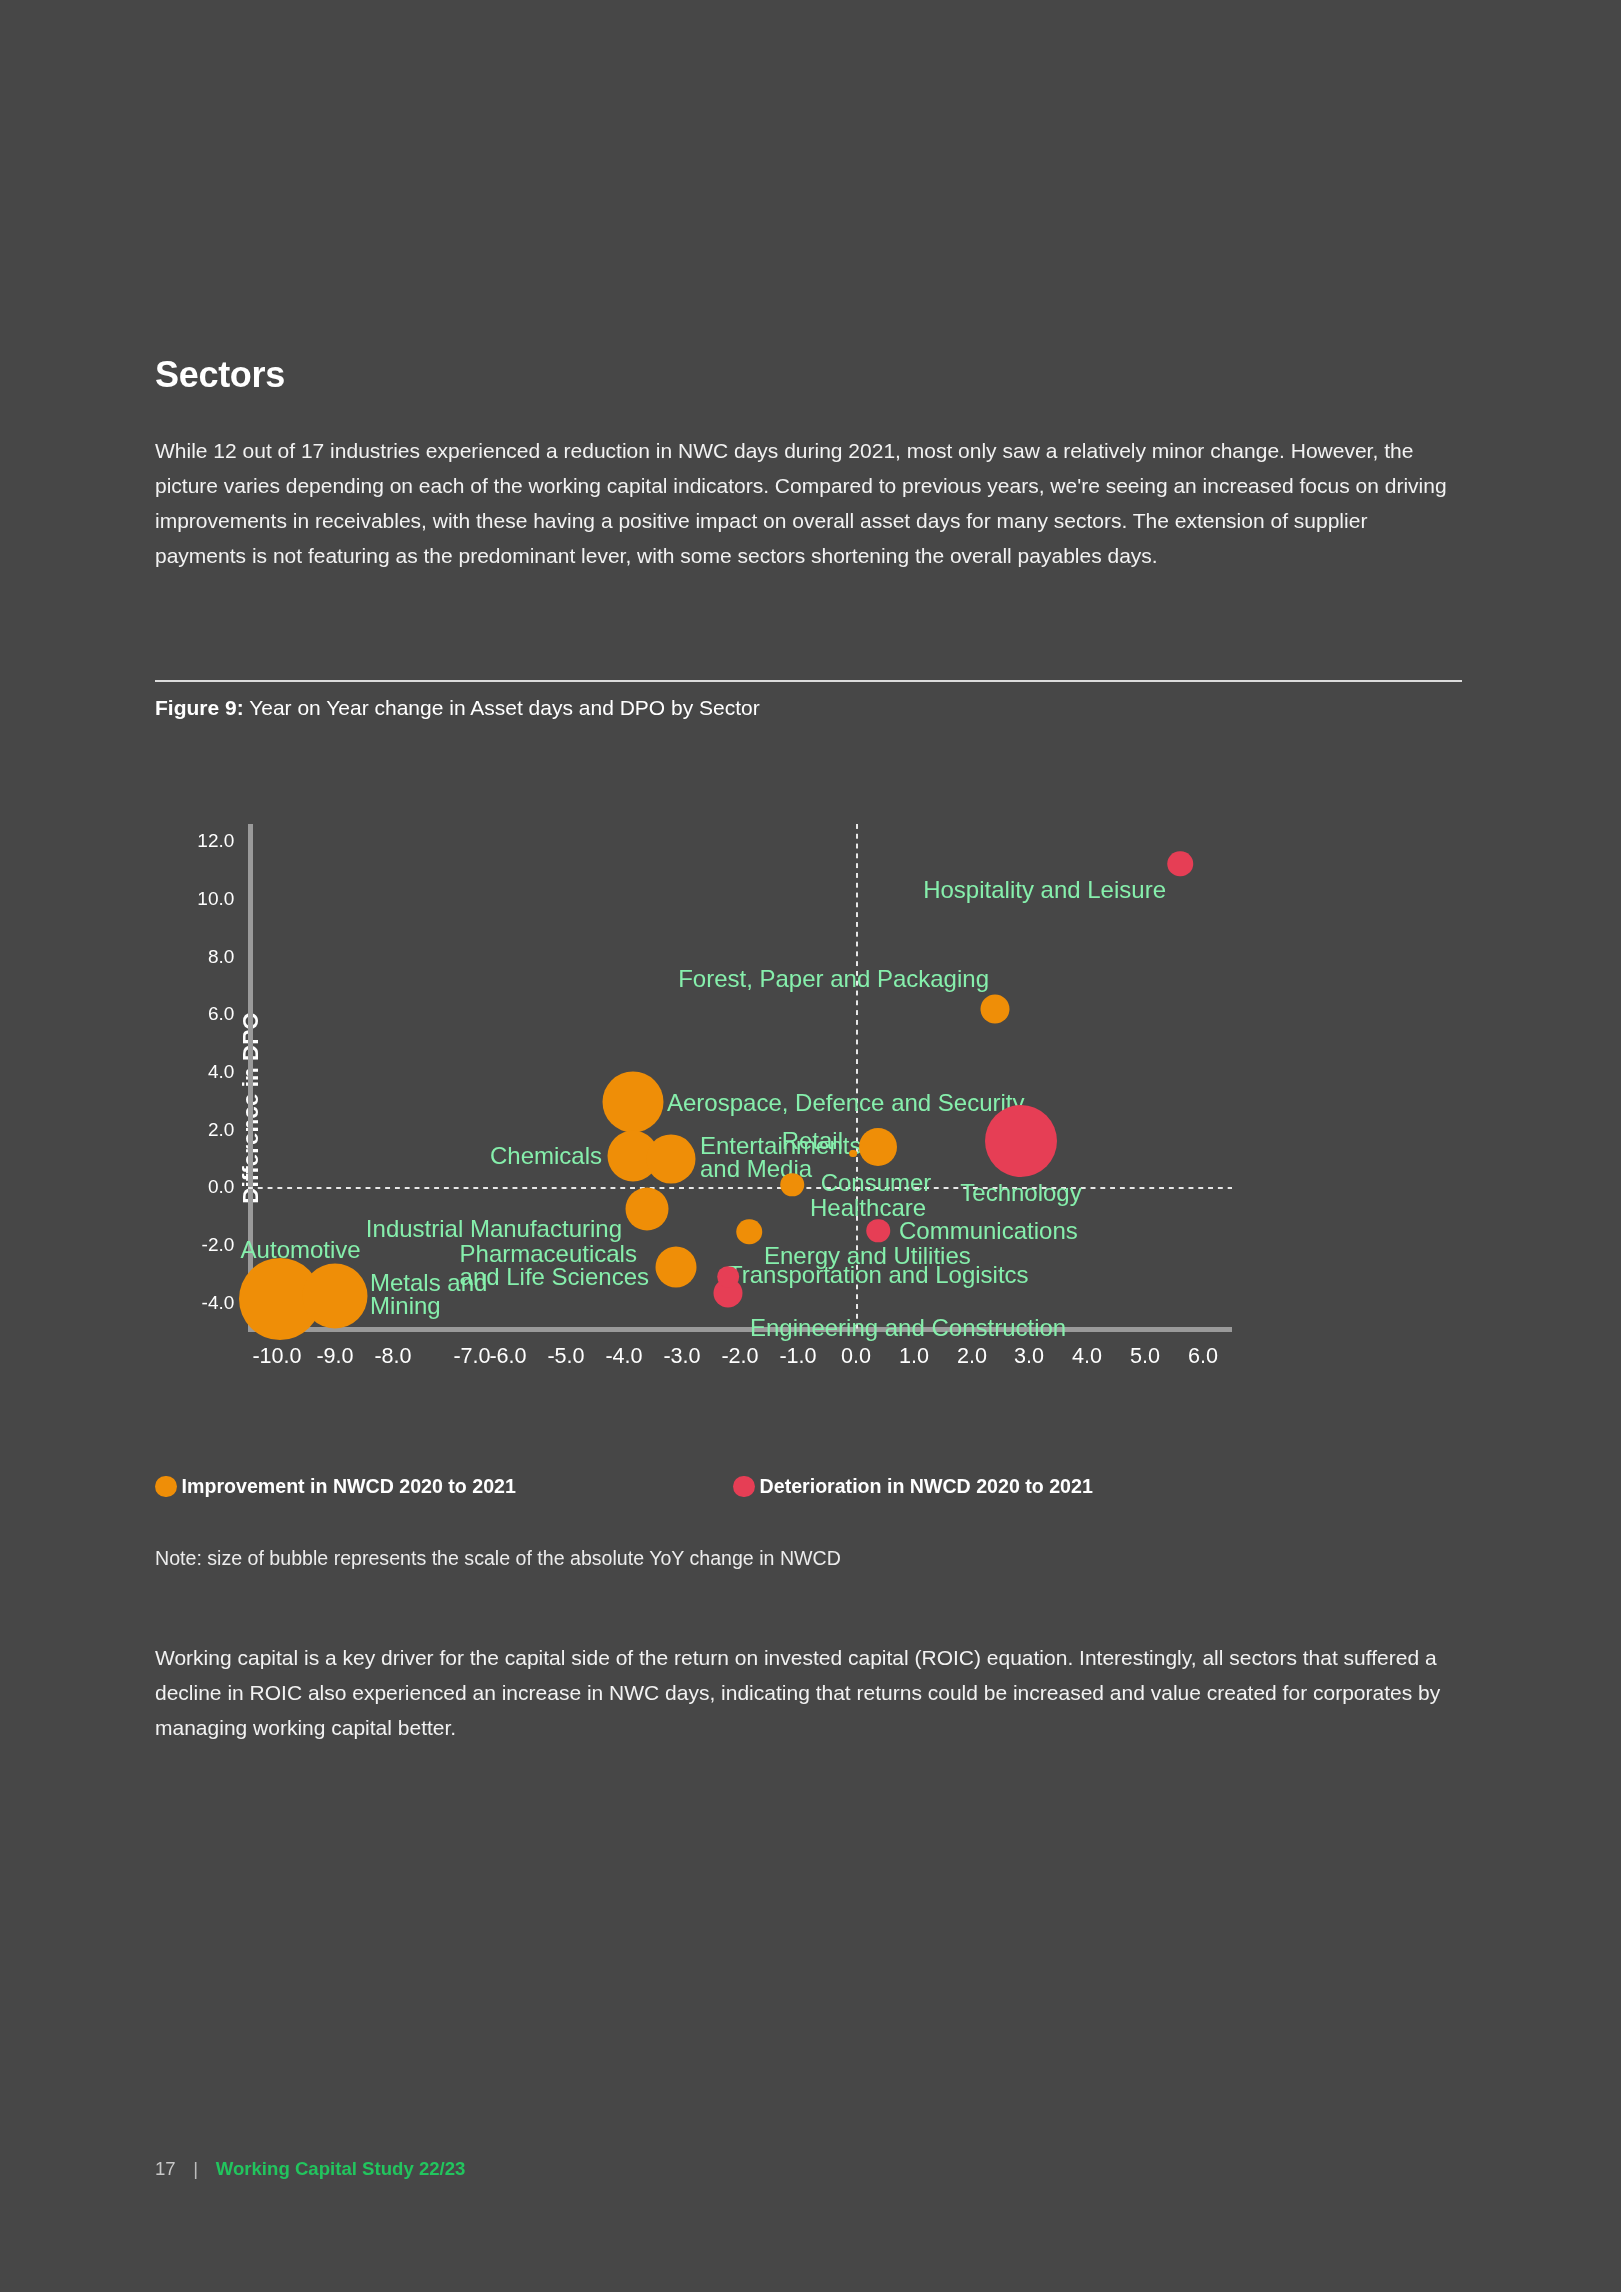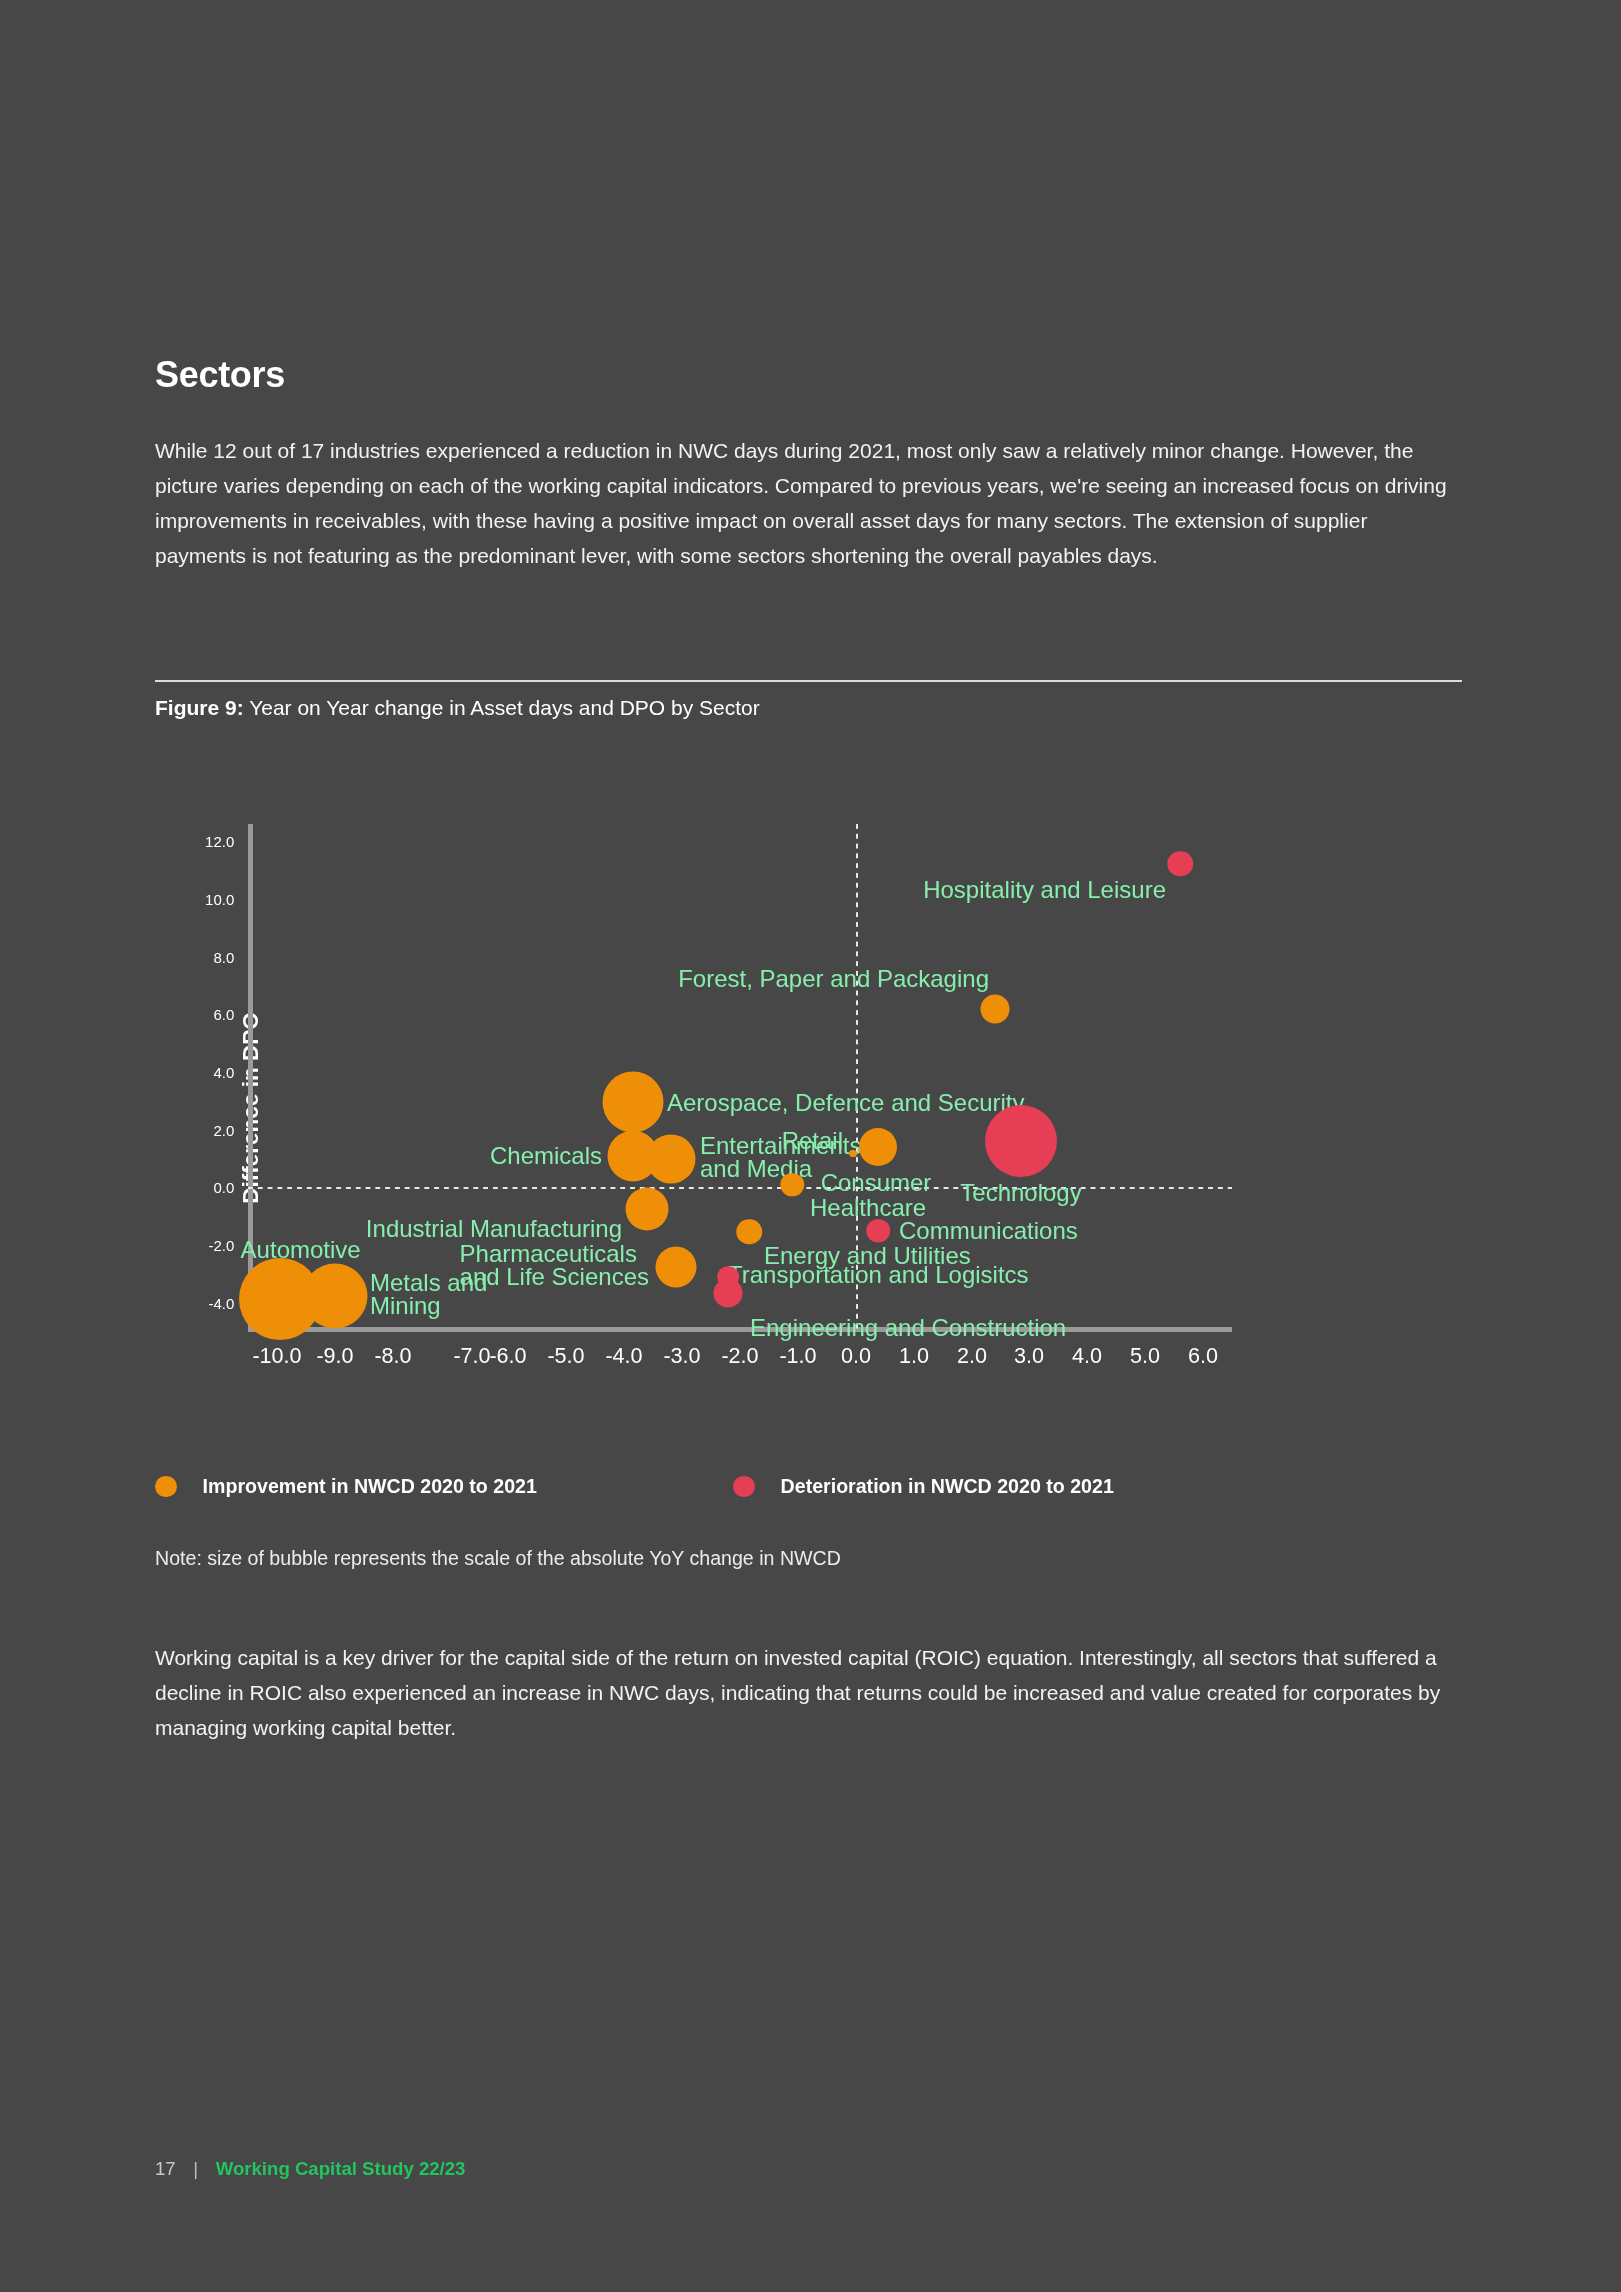--- a/index.html
+++ b/index.html
@@ -82,21 +82,21 @@
     position:absolute;
     font-size:24px; line-height:23.5px;
     color:#86efac; white-space:pre;
   }
   .dlabel.r { transform:translate(-100%,0); }
   .dlabel.c { transform:translate(-50%,0); }
 
   .ytick {
     position:absolute; right:100%; margin-right:13.7px;
     transform:translateY(-50%);
-    font-size:15px; color:#ffffff; white-space:nowrap;
+    font-size:19px; color:#ffffff; white-space:nowrap;
     font-weight:400;
   }
   .xtick {
     position:absolute; top:100%; margin-top:11.8px;
     transform:translateX(-50%);
     font-size:21.6px; color:#ffffff; white-space:nowrap;
   }
   #ylabel {
     position:absolute;
     left:7.8px; top:50%;
@@ -107,21 +107,21 @@
   }
   #xlabel {
     position:absolute;
     left:101px; width:984px;
     top:582px; text-align:center;
     font-size:22.5px; font-weight:700; color:#ffffff;
   }
 
   
   #legend { position:absolute; left:155px; top:1475px; width:1313px; height:39px; }
-  .leg-item { position:absolute; display:flex; align-items:center; gap:26px; }
+  .leg-item { position:absolute; display:flex; align-items:center; gap:5px; }
   .leg-dot { width:21.6px; height:21.6px; border-radius:50%; flex:0 0 auto; }
   .leg-text { font-size:19.6px; font-weight:700; color:#ffffff; white-space:nowrap; }
   #note {
     position:absolute; left:155px; top:1547px;
     font-size:19.6px; color:#ececec;
   }
 
   
   #footer {
     position:absolute; left:155px; top:2158px;

